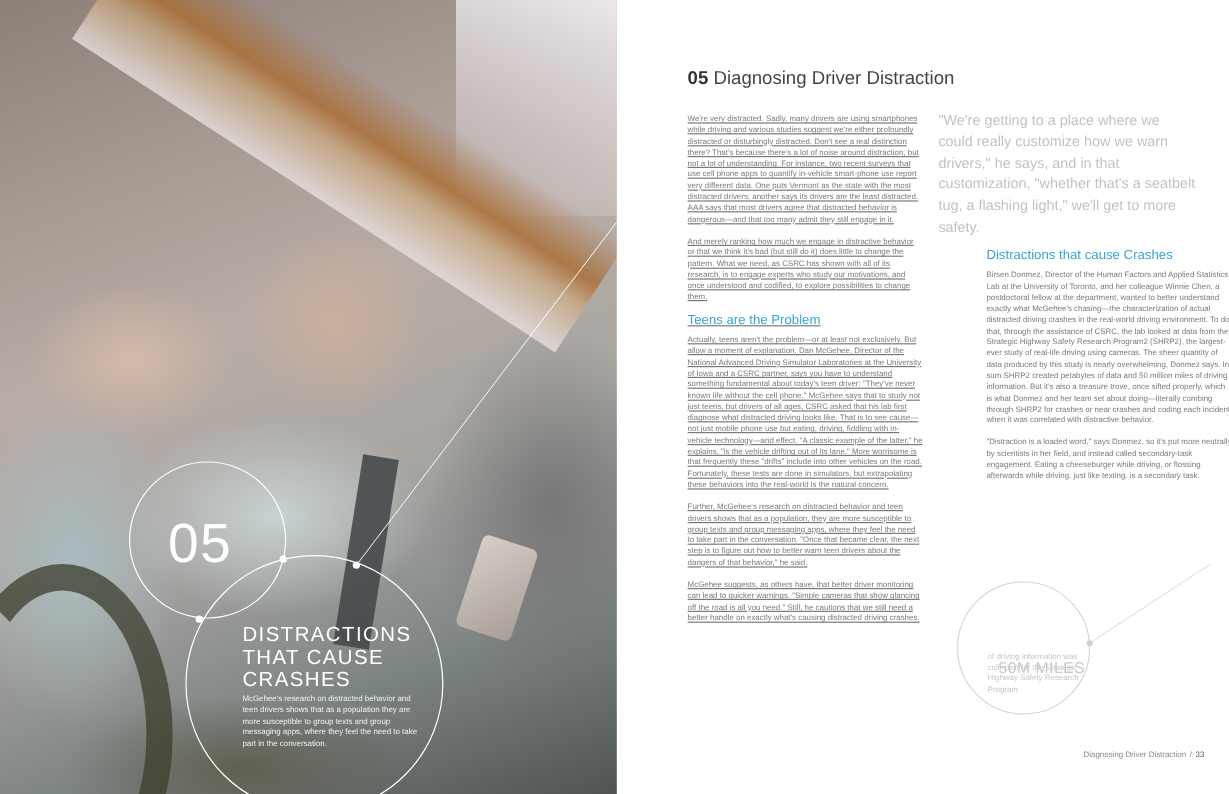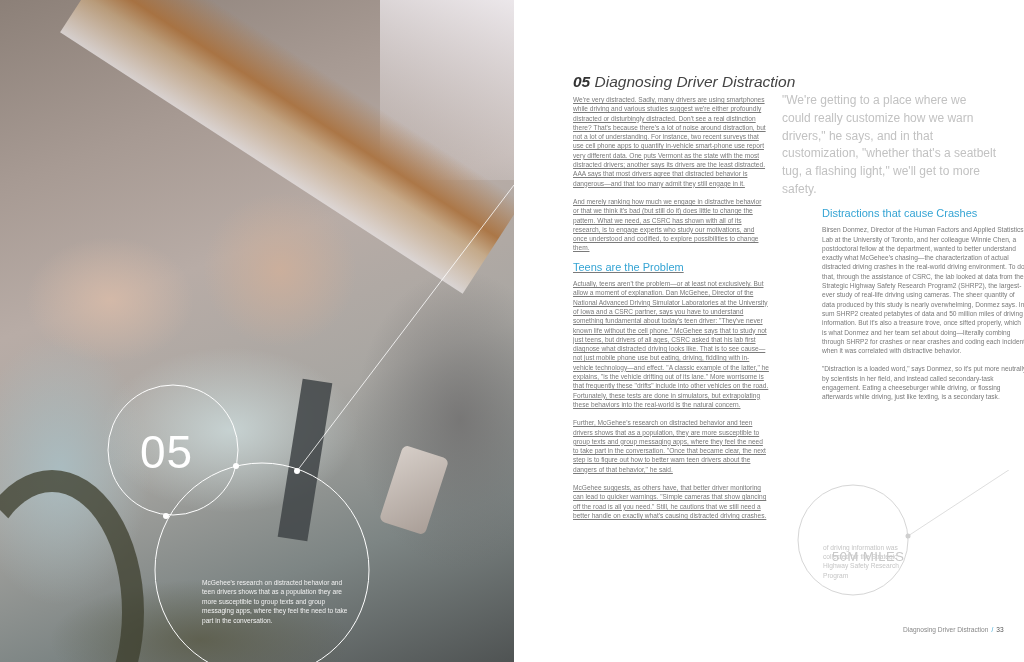--- a/index.html
+++ b/index.html
@@ -22,21 +22,21 @@
   .belt { position:absolute; left:290px; top:380px; width:30px; height:160px; background:#3f4446; transform:rotate(9deg); opacity:0.85; }
   .phone { position:absolute; left:390px; top:450px; width:48px; height:80px; background:linear-gradient(135deg,#d6cec8,#a99e97); border-radius:6px; transform:rotate(18deg); }
   .wheel { position:absolute; left:-40px; top:470px; width:140px; height:240px; border:22px solid rgba(60,62,45,0.75); border-radius:50%; border-left-color:transparent; border-bottom-color:transparent; }
 
   .overlay-svg { position:absolute; left:0; top:0; }
   .chapter-num { position:absolute; left:140px; top:425px; color:#fff; font-size:46px; font-weight:300; letter-spacing:1px; }
   .chapter-title { position:absolute; left:202px; top:519px; color:#fff; font-size:17px; line-height:19px; letter-spacing:1.2px; font-weight:400; }
   .chapter-sub { position:absolute; left:202px; top:578px; width:150px; color:#f1f1f1; font-size:6.6px; line-height:9.4px; }
 
   
-  .page-title { position:absolute; left:573px; top:73px; font-size:15.5px; color:#444;font-style:italic; }
+  .page-title { position:absolute; left:573px; top:57px; font-size:15.5px; color:#444; }
   .page-title b { font-weight:700; color:#333; }
   .col { position:absolute; font-size:6.6px; line-height:9.3px; color:#7a7a7a; }
   .col p { margin:0 0 9px 0; }
   .col-left { left:573px; top:95px; width:196px;text-decoration:underline; }
   .col-right { left:782px; top:209px; width:205px;margin-left:40px; }
   .h2 { font-size:11px; color:#35a4d4; margin:0 0 7px 0; font-weight:400; }
   .col-left .h2 { margin-top:10px; }
   .quote { position:absolute; left:782px; top:92px; width:215px; font-size:12px; line-height:17.8px; color:#c2c2c2; font-weight:300; }
 
   .stat-svg { position:absolute; left:780px; top:470px; }
@@ -60,20 +60,25 @@
   <svg class="overlay-svg" width="514" height="662">
     <circle cx="173" cy="450" r="65" fill="none" stroke="#ffffff" stroke-width="1"></circle>
     <circle cx="262" cy="570" r="107" fill="none" stroke="#ffffff" stroke-width="1"></circle>
     <line x1="297" y1="471" x2="514" y2="185" stroke="#ffffff" stroke-width="0.8"></line>
     <circle cx="236" cy="466" r="3" fill="#ffffff"></circle>
     <circle cx="297" cy="471" r="3" fill="#ffffff"></circle>
     <circle cx="166" cy="516" r="3" fill="#ffffff"></circle>
   </svg>
 
   <div class="chapter-num">05</div>
+  <div class="chapter-title">
+    <div>DISTRACTIONS</div>
+    <div>THAT CAUSE</div>
+    <div>CRASHES</div>
+  </div>
   <div class="chapter-sub">McGehee's research on distracted behavior and teen drivers shows that as a population they are more susceptible to group texts and group messaging apps, where they feel the need to take part in the conversation.</div>
 </div>
 
 <div class="page-title">
   <b>05</b>
   <span>Diagnosing Driver Distraction</span>
 </div>
 
 <div class="col col-left">
   <p>We're very distracted. Sadly, many drivers are using smartphones while driving and various studies suggest we're either profoundly distracted or disturbingly distracted. Don't see a real distinction there? That's because there's a lot of noise around distraction, but not a lot of understanding. For instance, two recent surveys that use cell phone apps to quantify in-vehicle smart-phone use report very different data. One puts Vermont as the state with the most distracted drivers; another says its drivers are the least distracted. AAA says that most drivers agree that distracted behavior is dangerous—and that too many admit they still engage in it.</p>

